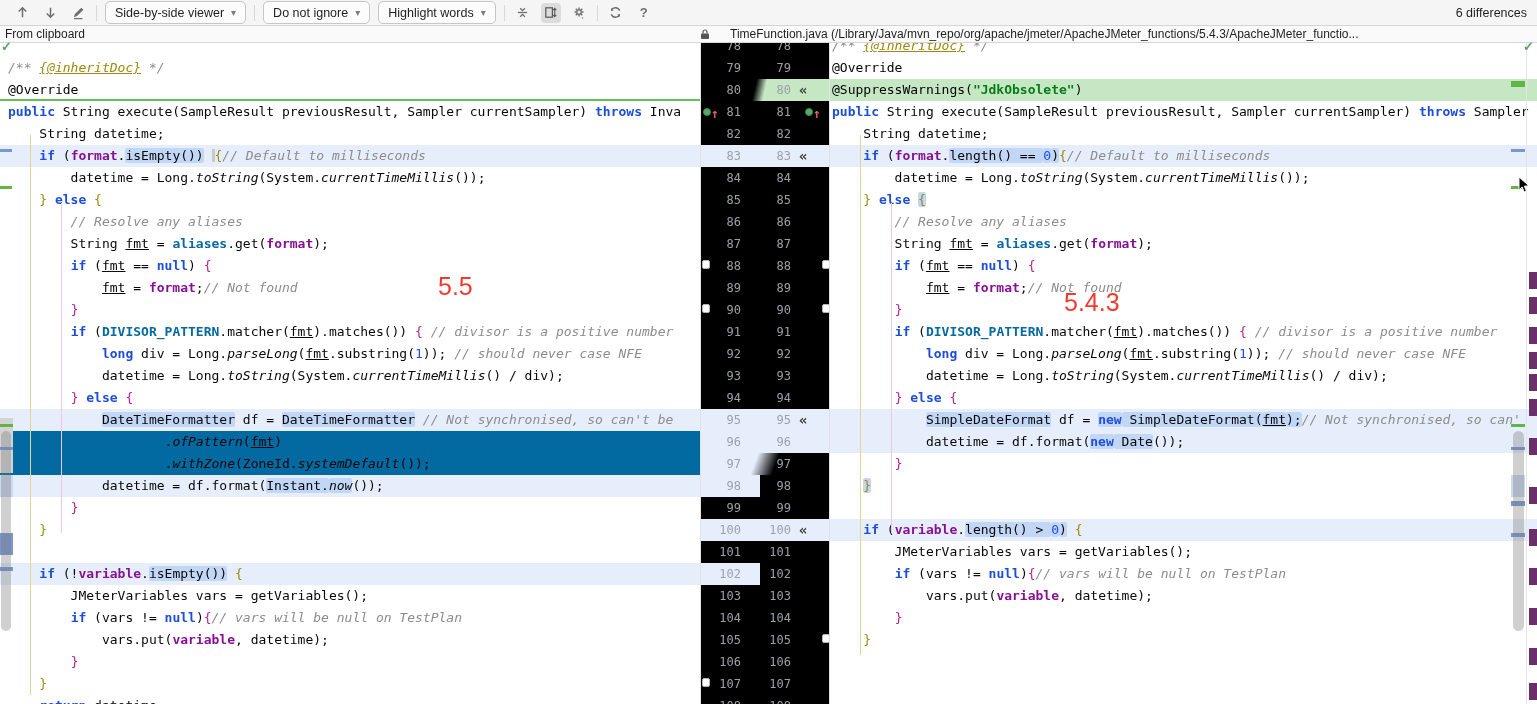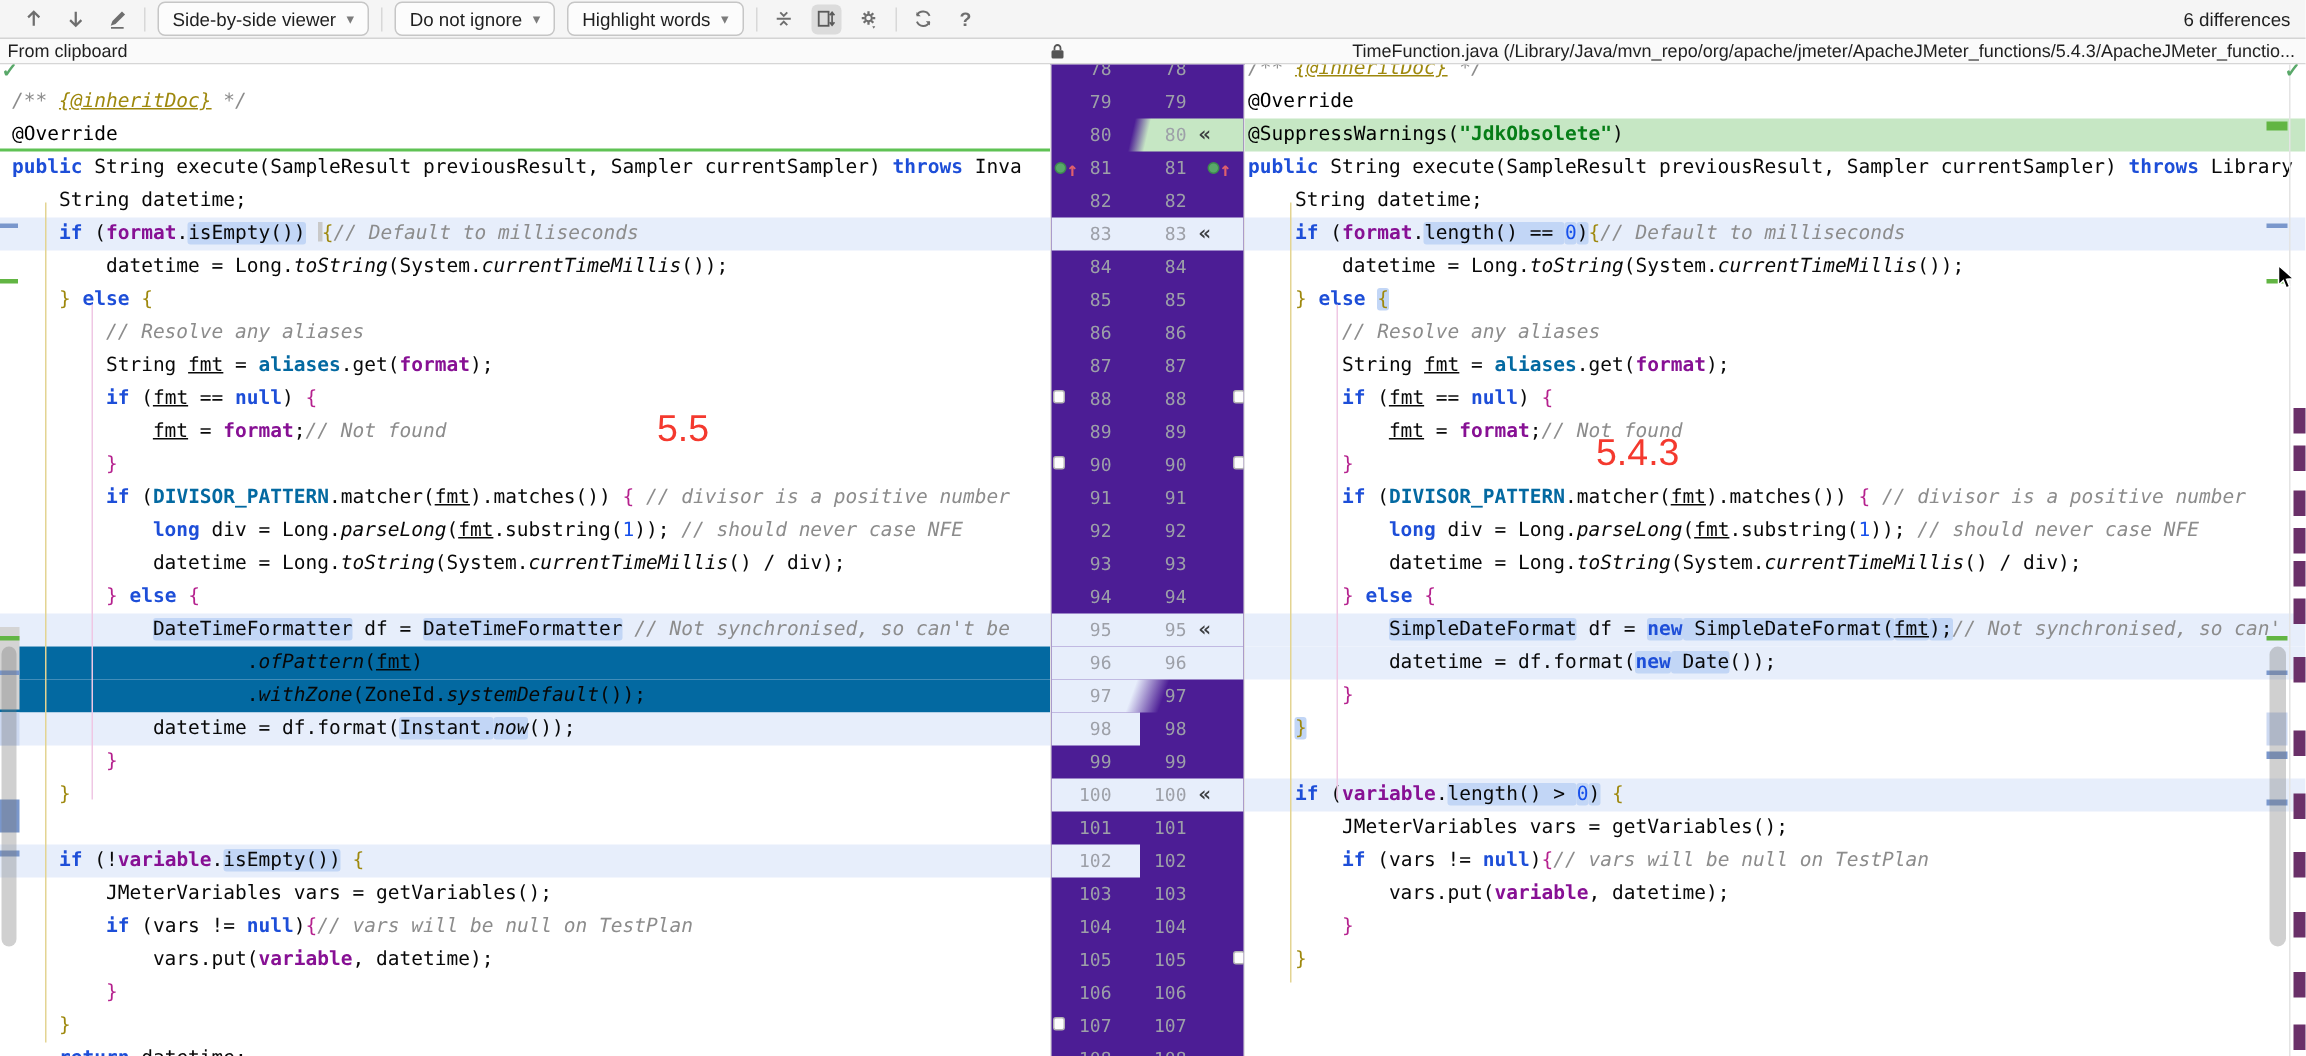--- a/index.html
+++ b/index.html
@@ -14,26 +14,26 @@
   .tb-icon.active{background:#dcdcdc;}
   .tb-sep{width:1px;height:16px;background:#d8d8d8;flex:0 0 auto;}
   .tb-dd{height:21px;border:1px solid #c6c6c6;border-radius:5px;background:#fcfcfc;display:flex;align-items:center;
          padding:0 9px;font-size:12.5px;color:#1f1f1f;gap:7px;flex:0 0 auto;}
   .tb-dd .arr{color:#7c7c7c;font-size:10px;}
   #diff-count{position:absolute;right:10px;top:6px;font-size:12.5px;color:#1f1f1f;}
   
   #headers{position:absolute;left:0;top:26px;width:1537px;height:16px;background:#fafafa;border-bottom:1px solid #d6d6d6;}
   #hdr-left{position:absolute;left:5px;top:1px;font-size:12px;color:#1f1f1f;text-align:right;}
   #hdr-right{position:absolute;left:700px;width:830px;top:1px;font-size:12px;color:#1f1f1f;
-             display:flex;justify-content:space-between;align-items:center;gap:4px;white-space:nowrap;overflow:hidden;}
+             display:flex;justify-content:flex-start;align-items:center;gap:20px;white-space:nowrap;overflow:hidden;}
   
   .pane{position:absolute;top:43px;height:661px;overflow:hidden;background:#fff;}
   #pane-left{left:0;width:700px;}
   #pane-right{left:830px;width:707px;}
-  #gutter{position:absolute;left:700px;top:43px;width:130px;height:661px;background:#4c1d95;
+  #gutter{position:absolute;left:700px;top:43px;width:130px;height:661px;background:#000000;
           border-left:1px solid #e2e2e2;border-right:1px solid #e2e2e2;box-sizing:border-box;overflow:hidden;}
   .rows{position:relative;margin-top:-8px;}
   .crow{height:22px;line-height:22px;white-space:pre;font-family:"DejaVu Sans Mono",monospace;font-size:13px;color:#080808;}
   #pane-left .crow{padding-left:8px;}
   #pane-right .crow{margin-left:-6px;padding-left:8px;}
   .bg-changed{background:#e7eefb;}
   .bg-deleted{background:#0369a1;}
   .bg-added{background:#c6e7c4;}
   
   .tok-d{color:#080808}
@@ -346,21 +346,21 @@
         <span class="g-nr">108</span>
       </div>
     </div>
 </div>
 
 <div id="pane-right" class="pane">
   <div class="rows" id="right-rows">
       <div class="crow"><span class="tok-c">/** </span><span class="tok-jd">{@inheritDoc}</span><span class="tok-c"> */</span></div>
       <div class="crow"><span class="tok-a">@Override</span></div>
       <div class="crow bg-added"><span class="tok-a">@SuppressWarnings</span><span class="tok-d">(</span><span class="tok-s">"JdkObsolete"</span><span class="tok-d">)</span></div>
-      <div class="crow"><span class="tok-k">public</span><span class="tok-d"> String execute(SampleResult previousResult, Sampler currentSampler) </span><span class="tok-k">throws</span><span class="tok-d"> Library</span></div>
+      <div class="crow"><span class="tok-k">public</span><span class="tok-d"> String execute(SampleResult previousResult, Sampler currentSampler) </span><span class="tok-k">throws</span><span class="tok-d"> Sampler</span></div>
       <div class="crow"><span class="tok-d">    String datetime;</span></div>
       <div class="crow bg-changed"><span class="tok-d">    </span><span class="tok-k">if</span><span class="tok-d"> (</span><span class="tok-f">format</span><span class="tok-d">.</span><span class="tok-d hl">length() == </span><span class="tok-n hl">0</span><span class="tok-d hl">)</span><span class="tok-b1">{</span><span class="tok-c">// Default to milliseconds</span></div>
       <div class="crow"><span class="tok-d">        datetime = Long.</span><span class="tok-m">toString</span><span class="tok-d">(System.</span><span class="tok-m">currentTimeMillis</span><span class="tok-d">());</span></div>
       <div class="crow"><span class="tok-d">    </span><span class="tok-b1">}</span><span class="tok-d"> </span><span class="tok-k">else</span><span class="tok-d"> </span><span class="tok-b1 hl">{</span></div>
       <div class="crow"><span class="tok-c">        // Resolve any aliases</span></div>
       <div class="crow"><span class="tok-d">        String </span><span class="tok-u">fmt</span><span class="tok-d"> = </span><span class="tok-sf">aliases</span><span class="tok-d">.get(</span><span class="tok-f">format</span><span class="tok-d">);</span></div>
       <div class="crow"><span class="tok-d">        </span><span class="tok-k">if</span><span class="tok-d"> (</span><span class="tok-u">fmt</span><span class="tok-d"> == </span><span class="tok-k">null</span><span class="tok-d">) </span><span class="tok-b2">{</span></div>
       <div class="crow"><span class="tok-d">            </span><span class="tok-u">fmt</span><span class="tok-d"> = </span><span class="tok-f">format</span><span class="tok-d">;</span><span class="tok-c">// Not found</span></div>
       <div class="crow"><span class="tok-d">        </span><span class="tok-b2">}</span></div>
       <div class="crow"><span class="tok-d">        </span><span class="tok-k">if</span><span class="tok-d"> (</span><span class="tok-sf">DIVISOR_PATTERN</span><span class="tok-d">.matcher(</span><span class="tok-u">fmt</span><span class="tok-d">).matches()) </span><span class="tok-b2">{</span><span class="tok-c"> // divisor is a positive number</span></div>

